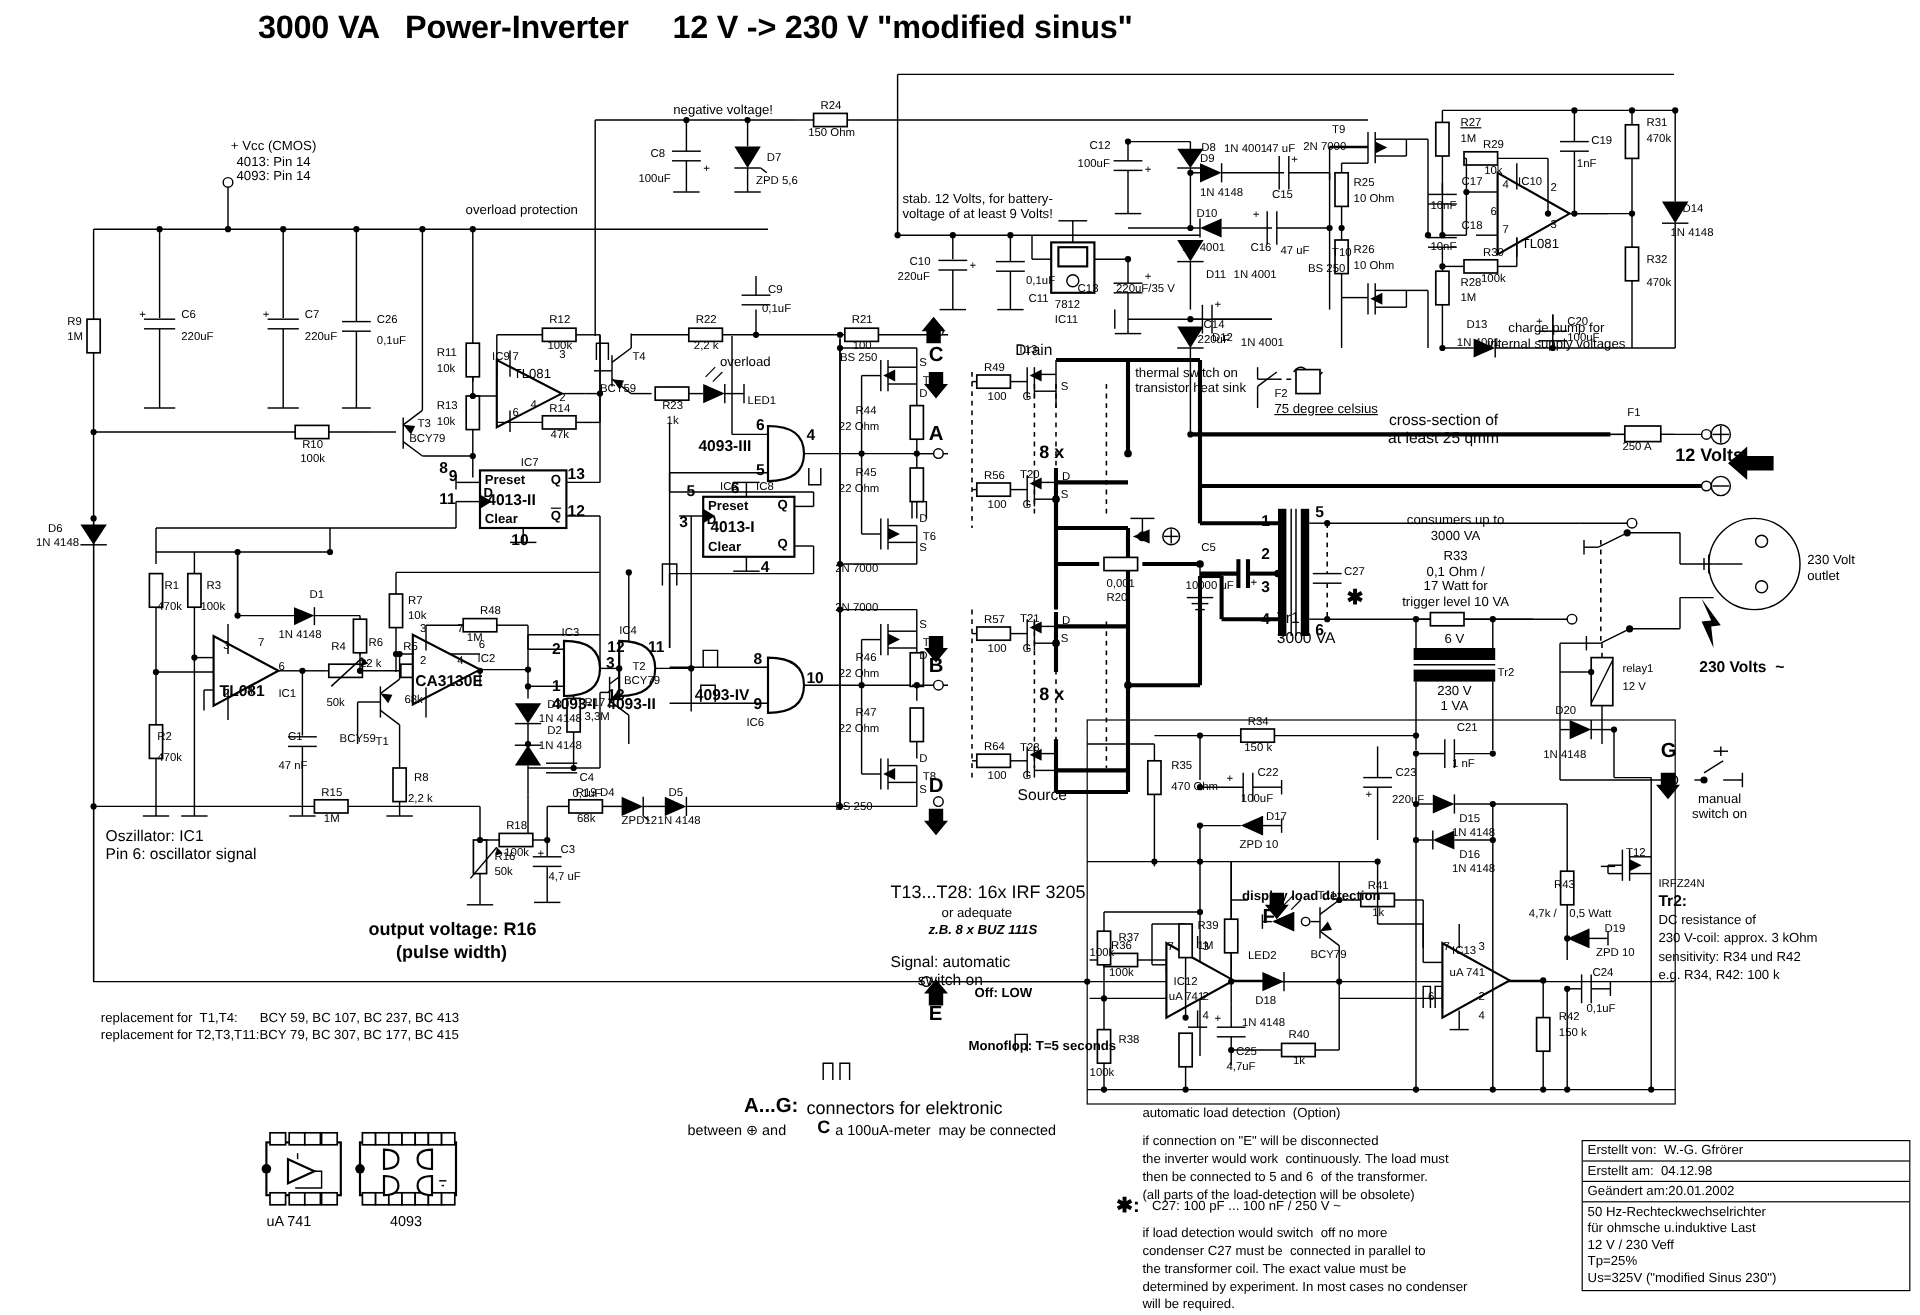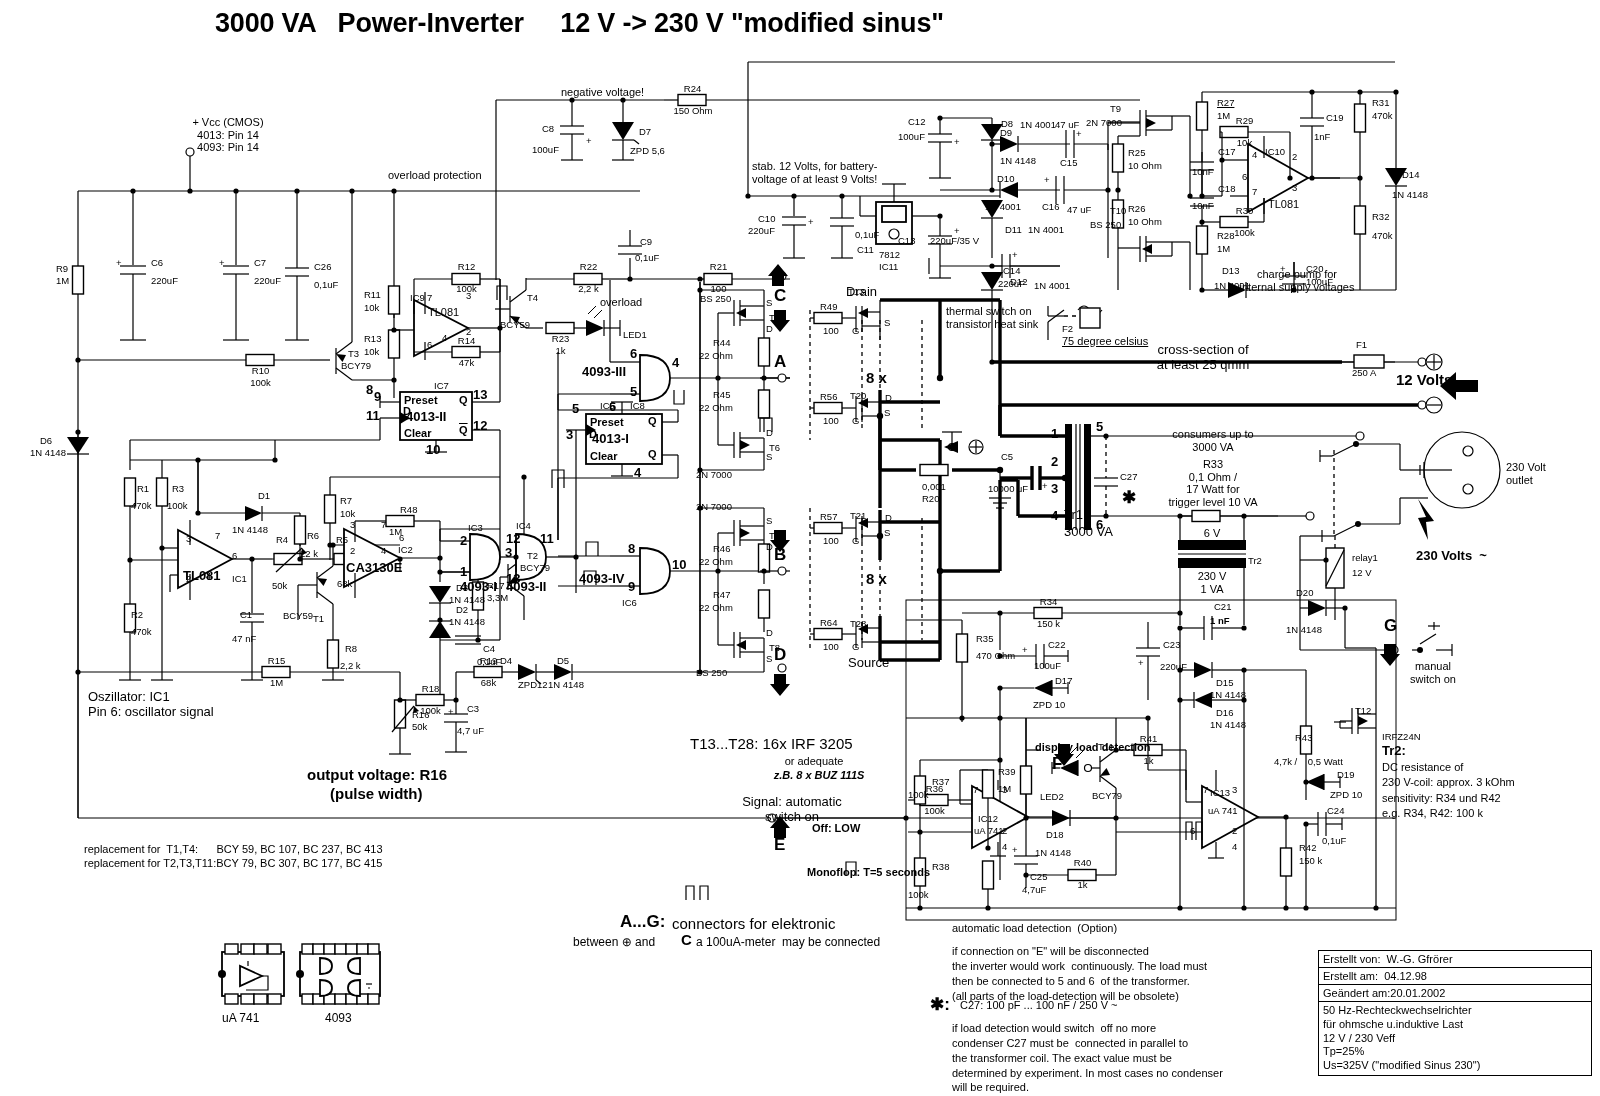--- a/index.html
+++ b/index.html
@@ -1202,21 +1202,21 @@
 <div class="lbl ctr t11" style="left:1148px;top:428px;width:130px;">consumers up to
 3000 VA</div>
 <div class="lbl ctr t11" style="left:1148px;top:458px;width:130px;">R33
 0,1 Ohm /
 17 Watt for
 trigger level 10 VA</div>
 <div class="lbl t11" style="left:1506px;top:461px;">230 Volt
 outlet</div>
 <div class="lbl b t13" style="left:1416px;top:549px;">230 Volts  ~</div>
 <div class="lbl b t15" style="left:1396px;top:371px;">12 Volts</div>
-<div class="lbl t15" style="left:690px;top:735px;">T13...T28: 16x IRF 3205</div>
+<div class="lbl t15" style="left:742px;top:735px;">T13...T28: 16x IRF 3205</div>
 <div class="lbl t11 ctr" style="left:744px;top:755px;width:140px;">or adequate</div>
 <div class="lbl t11 ctr ital b" style="left:744px;top:769px;width:150px;">z.B. 8 x BUZ 111S</div>
 <div class="lbl ctr t13" style="left:722px;top:795px;width:140px;">Signal: automatic
 switch on</div>
 <div class="lbl b t11" style="left:812px;top:822px;">Off: LOW</div>
 <div class="lbl b t11" style="left:807px;top:866px;">Monoflop: T=5 seconds</div>
 <div class="lbl t13" style="left:88px;top:690px;">Oszillator: IC1
 Pin 6: oscillator signal</div>
 <div class="lbl b t15" style="left:307px;top:766px;">output voltage: R16</div>
 <div class="lbl b t15" style="left:330px;top:785px;">(pulse width)</div>
@@ -1565,21 +1565,21 @@
 <div class="lbl b t17" style="left:1122px;top:488px;">✱</div>
 <div class="lbl ctr" style="left:1356px;top:340px;">F1</div>
 <div class="lbl ctr" style="left:1352px;top:368px;">250 A</div>
 
 <div class="lbl ctr" style="left:1196px;top:497px;width:33px;"></div>
 <div class="lbl ctr t11" style="left:1191px;top:527px;width:42px;">6 V</div>
 <div class="lbl ctr t11" style="left:1186px;top:570px;width:52px;line-height:1.2;">230 V
 1 VA</div>
 <div class="lbl" style="left:1248px;top:556px;">Tr2</div>
 <div class="lbl" style="left:1214px;top:602px;">C21</div>
-<div class="lbl" style="left:1210px;top:616px;font-weight:bold;">1 nF</div>
+<div class="lbl" style="left:1210px;top:632px;">1 nF</div>
 <div class="lbl" style="left:1216px;top:678px;text-align:center;">D15</div>
 <div class="lbl" style="left:1210px;top:690px;">1N 4148</div>
 <div class="lbl" style="left:1216px;top:708px;">D16</div>
 <div class="lbl" style="left:1210px;top:720px;">1N 4148</div>
 <div class="lbl" style="left:1352px;top:553px;">relay1</div>
 <div class="lbl" style="left:1352px;top:568px;">12 V</div>
 <div class="lbl" style="left:1296px;top:588px;">D20</div>
 <div class="lbl" style="left:1286px;top:625px;">1N 4148</div>
 <div class="lbl" style="left:1295px;top:733px;">R43</div>
 <div class="lbl" style="left:1274px;top:757px;">4,7k /    0,5 Watt</div>

